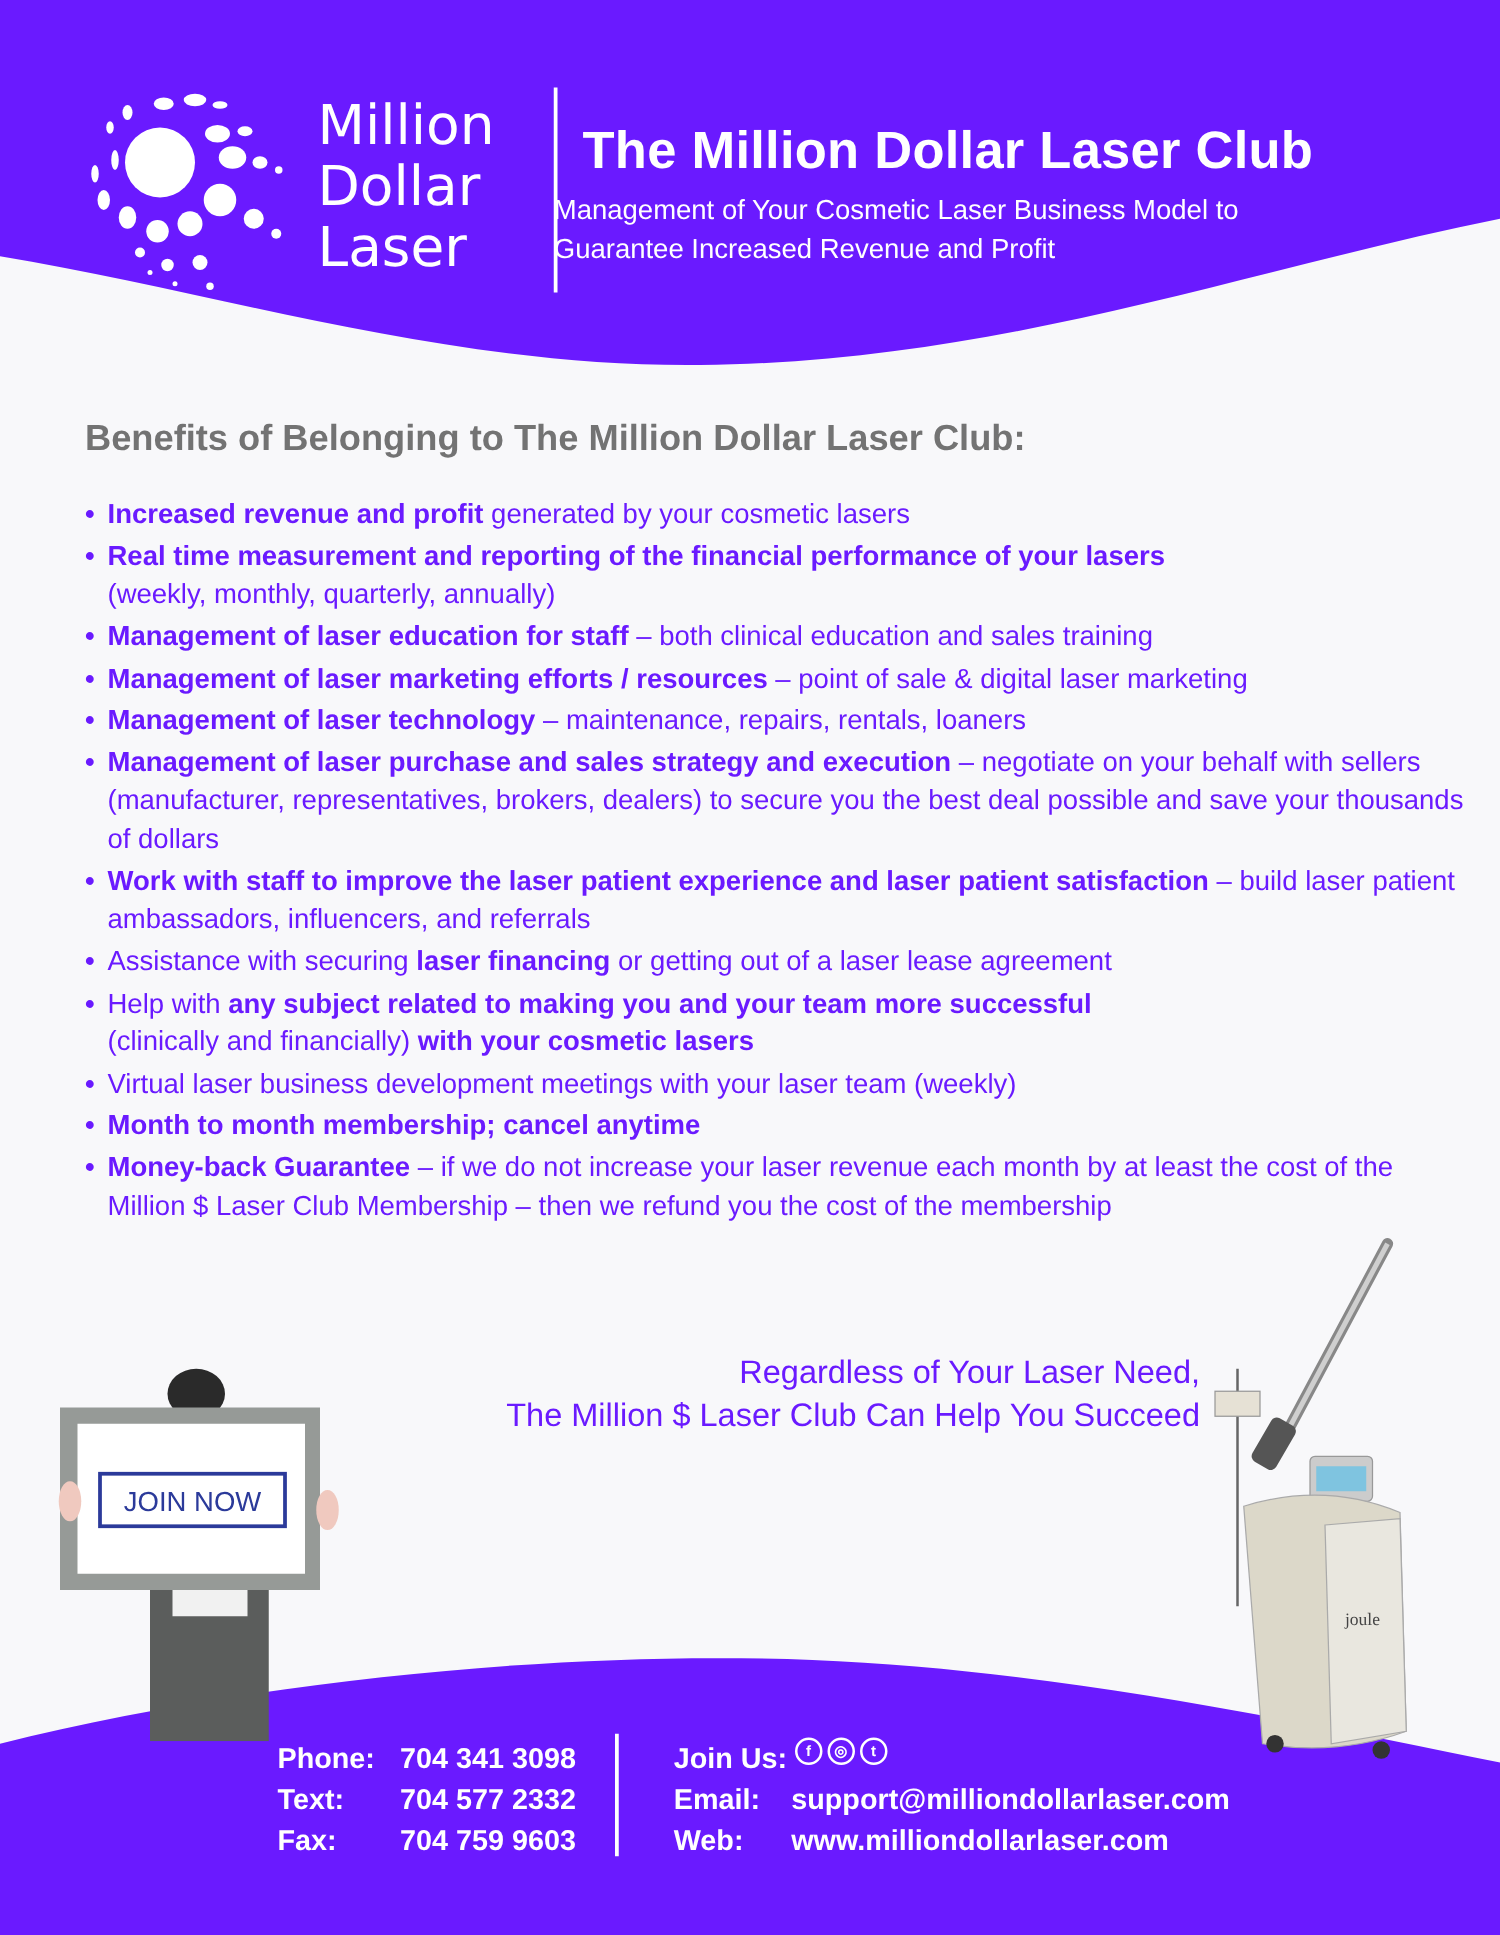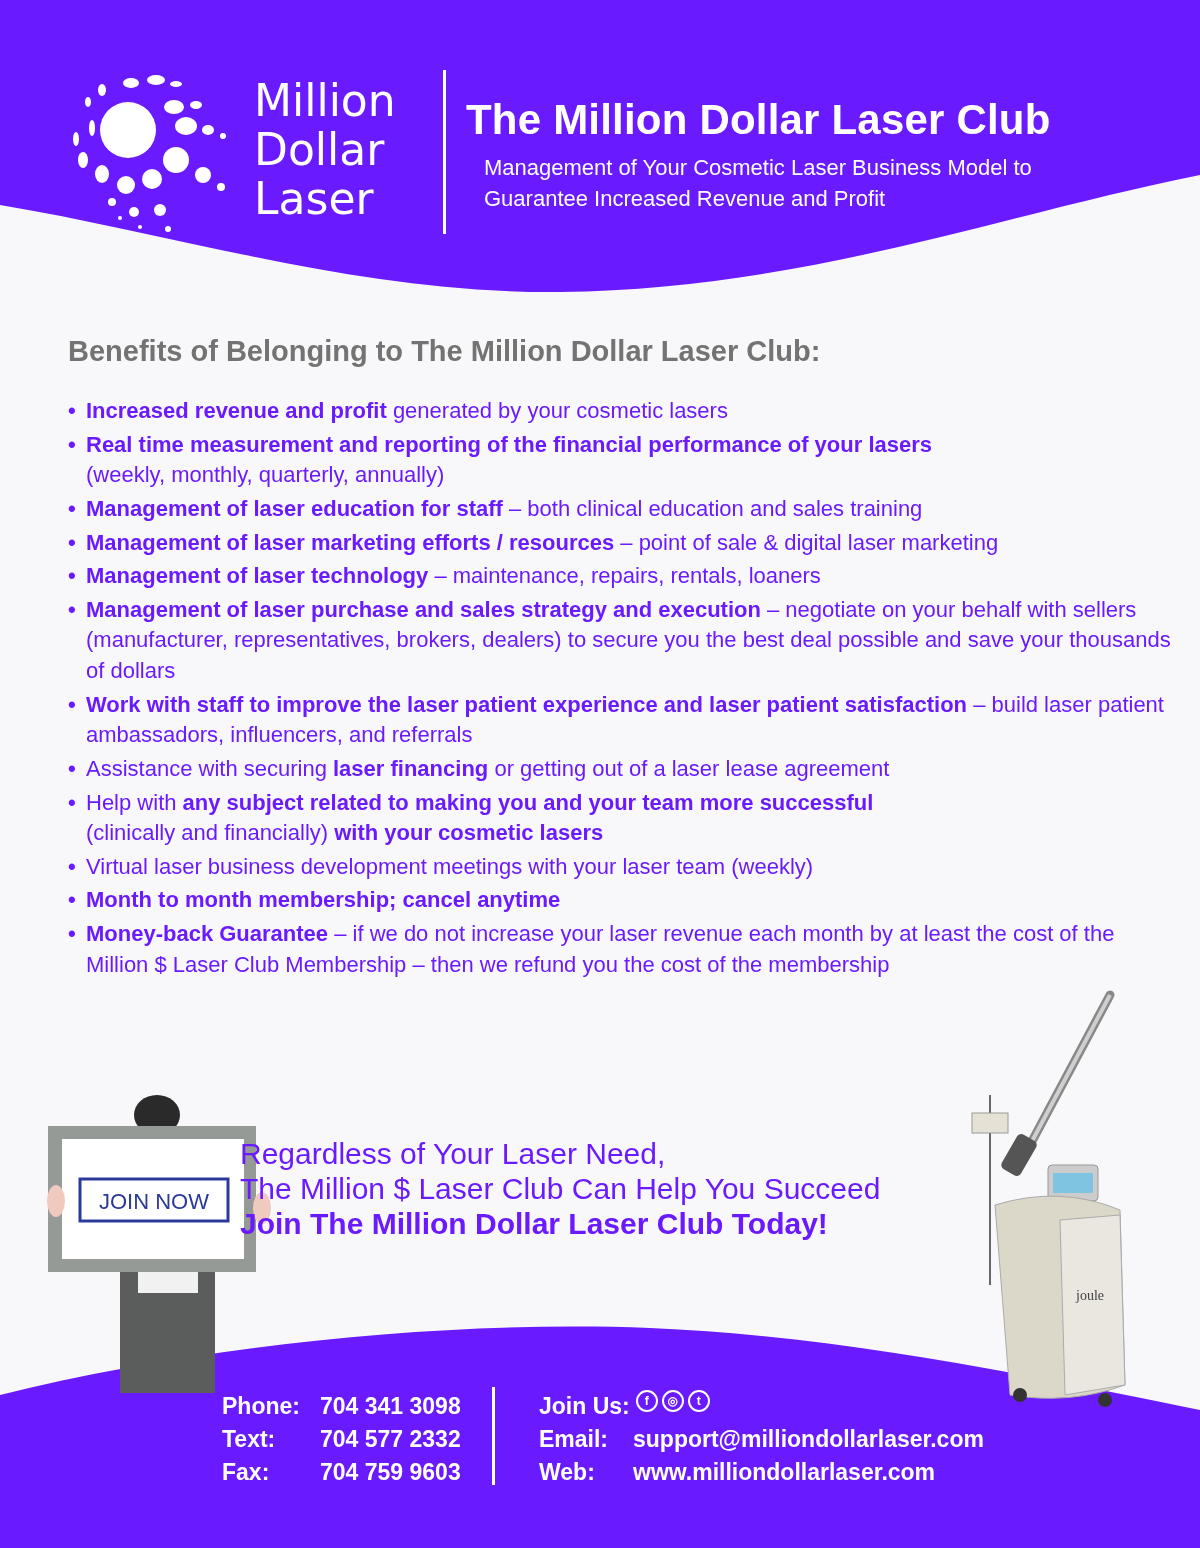--- a/index.html
+++ b/index.html
@@ -7,29 +7,29 @@
   body { position:relative; background:#f8f8fa; overflow:hidden; font-family:"Liberation Sans", sans-serif; }
 
   .header-bg { position:absolute; left:0; top:0; width:1200px; height:300px; }
   .footer-bg { position:absolute; left:0; top:1320px; width:1200px; height:228px; }
 
   .logo { position:absolute; left:58px; top:62px; width:190px; height:175px; }
   .logo-text { position:absolute; left:254px; top:76px; color:#fff; font-size:44px; line-height:49px; font-family:"DejaVu Sans", sans-serif; font-weight:normal; }
   .logo-text div { display:block; }
   .header-divider { position:absolute; left:443px; top:70px; width:3px; height:164px; background:#fff; }
   .title { position:absolute; left:466px; top:96px; color:#fff; font-size:42px; font-weight:bold; white-space:nowrap; letter-spacing:0.2px; }
-  .subtitle { position:absolute; left:484px; top:152px; color:#fff; font-size:22px; line-height:31px; width:700px; }
+  .subtitle { position:absolute; left:443px; top:152px; color:#fff; font-size:22px; line-height:31px; width:700px; }
 
   .benefits-heading { position:absolute; left:68px; top:335px; color:#737373; font-size:29px; font-weight:bold; white-space:nowrap; }
   .benefits { position:absolute; left:68px; top:396px; width:1110px; color:#6a1aff; font-size:22px; line-height:30.5px; list-style:none; }
   .benefits li { padding-left:18px; text-indent:-18px; margin-bottom:3.2px; }
   .benefits li .b { font-weight:bold;margin-top:36px; }
   .benefits li .bullet { display:inline-block; width:18px; text-indent:0; font-weight:bold; }
 
-  .cta { position:absolute; left:240px; top:1136px; width:720px; text-align:left; color:#6a1aff; font-size:30px; line-height:35px; }
+  .cta { position:absolute; left:240px; top:1080px; width:720px; text-align:right; color:#6a1aff; font-size:26px; line-height:35px; }
   .cta .bold { font-weight:bold; }
 
   .join-img { position:absolute; left:40px; top:1093px; width:240px; height:300px; }
   .laser-img { position:absolute; left:940px; top:985px; width:200px; height:430px; }
 
   .contact { position:absolute; top:1390px; color:#fff; font-size:23px; font-weight:bold; line-height:33px; font-family:"Liberation Sans", sans-serif; }
   .contact-left { left:210px; }
   .contact-right { left:527px; }
   .row { display:flex; white-space:nowrap;margin-left:12px; }
   .contact-left .lbl { width:98px; }
@@ -115,21 +115,20 @@
   <rect x="22" y="46" width="182" height="120" fill="#ffffff"></rect>
   <rect x="40" y="86" width="148" height="42" fill="none" stroke="#2b3a9a" stroke-width="3"></rect>
   <text x="114" y="116" text-anchor="middle" font-size="22" font-family="Liberation Sans, sans-serif" fill="#2b3a9a">JOIN NOW</text>
   <ellipse cx="16" cy="108" rx="9" ry="16" fill="#f0c9bf"></ellipse>
   <ellipse cx="222" cy="115" rx="9" ry="16" fill="#f0c9bf"></ellipse>
 </svg>
 
 <div class="cta">
   <div>Regardless of Your Laser Need,</div>
   <div>The Million $ Laser Club Can Help You Succeed</div>
-  <div class="bold">Join The Million Dollar Laser Club Today!</div>
 </div>
 
 <svg class="laser-img" viewBox="0 0 200 430">
   <line x1="90" y1="160" x2="170" y2="10" stroke="#888" stroke-width="9" stroke-linecap="round"></line>
   <line x1="90" y1="160" x2="170" y2="10" stroke="#cfcfcf" stroke-width="4"></line>
   <rect x="68" y="150" width="22" height="40" rx="5" transform="rotate(30 79 170)" fill="#555"></rect>
   <line x1="50" y1="110" x2="50" y2="300" stroke="#666" stroke-width="2"></line>
   <rect x="32" y="128" width="36" height="20" fill="#e6e1d5" stroke="#999"></rect>
   <rect x="108" y="180" width="50" height="36" rx="4" fill="#ccc" stroke="#999"></rect>
   <rect x="113" y="188" width="40" height="20" fill="#7fc4e0"></rect>

